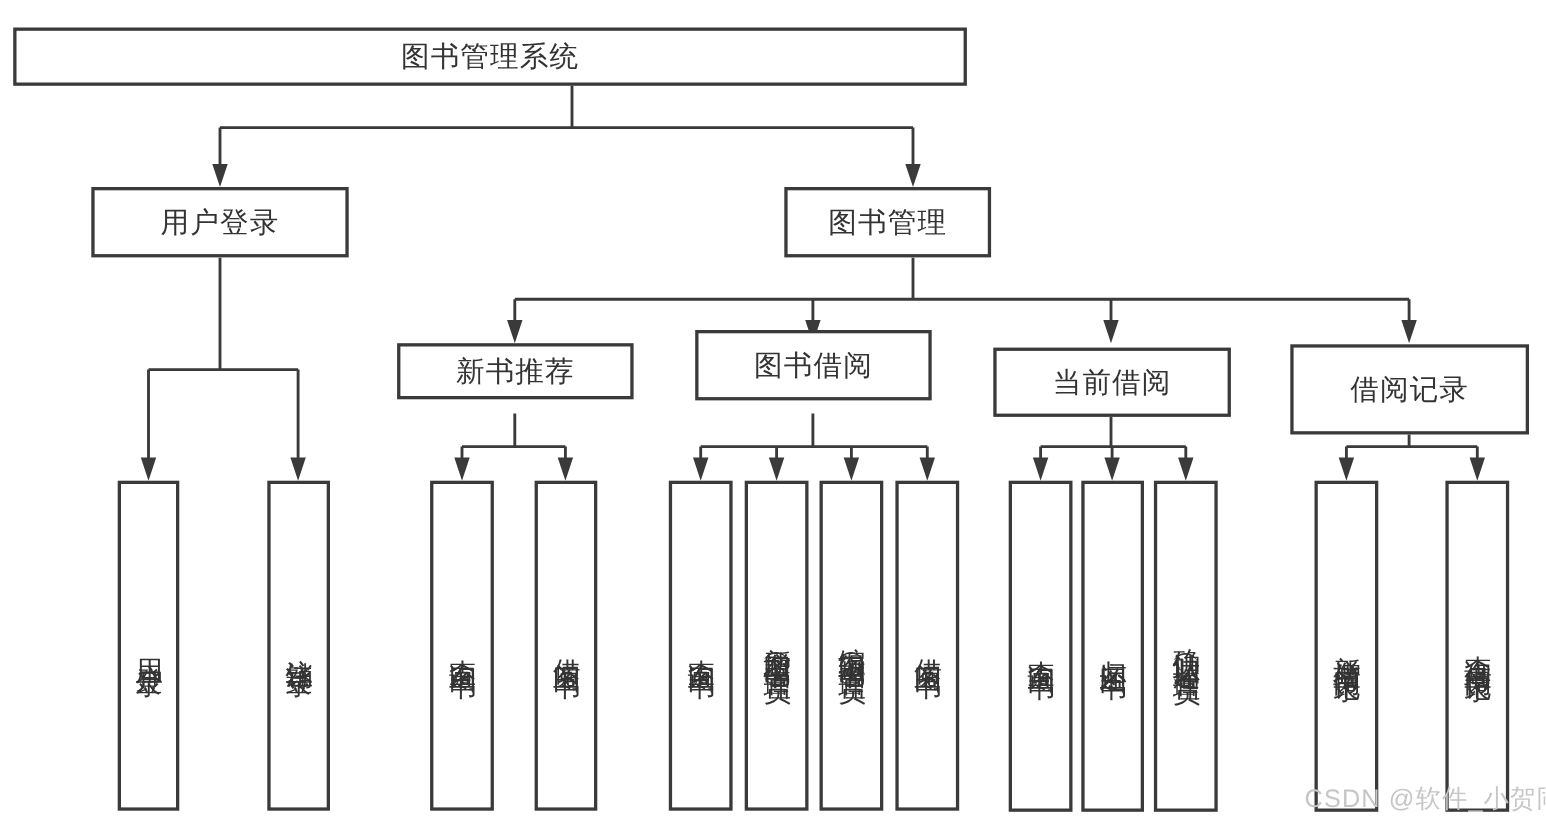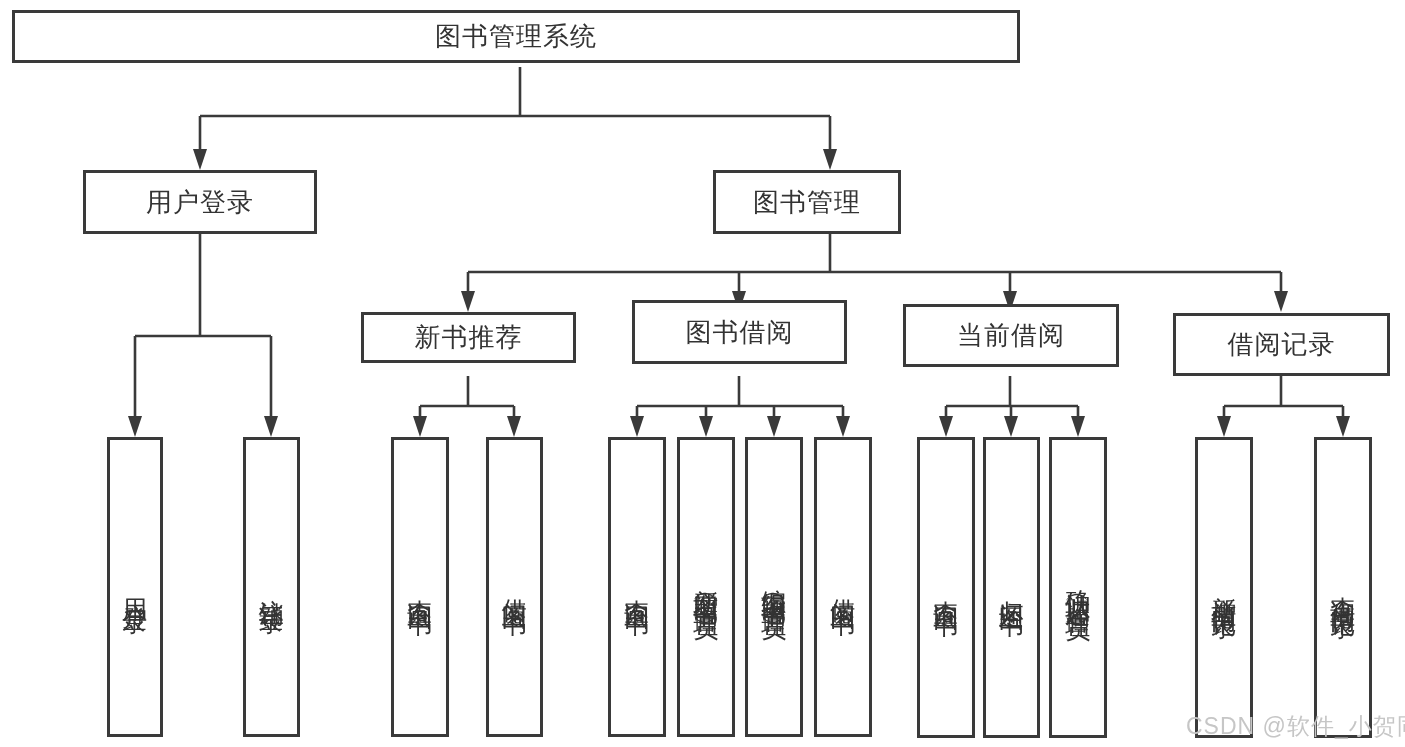--- a/index.html
+++ b/index.html
@@ -73,29 +73,29 @@
       <polygon points="767,416 781,416 774,437"></polygon>
       <polygon points="836,416 850,416 843,437"></polygon>
       <polygon points="939,416 953,416 946,437"></polygon>
       <polygon points="1004,416 1018,416 1011,437"></polygon>
       <polygon points="1071,416 1085,416 1078,437"></polygon>
       <polygon points="1217,416 1231,416 1224,437"></polygon>
       <polygon points="1336,416 1350,416 1343,437"></polygon>
     </g>
   </svg>
 
-  <div class="node" style="left:12px;top:10px;width:1008px;height:53px;">图书管理系统</div>
+  <div class="node" style="left:12px;top:25px;width:867px;height:53px;">图书管理系统</div>
 
   <div class="node" style="left:83px;top:170px;width:234px;height:64px;">用户登录</div>
   <div class="node" style="left:713px;top:170px;width:188px;height:64px;">图书管理</div>
 
   <div class="node" style="left:361px;top:312px;width:215px;height:51px;">新书推荐</div>
   <div class="node" style="left:632px;top:300px;width:215px;height:64px;">图书借阅</div>
-  <div class="node" style="left:903px;top:304px;width:216px;height:63px;">当前借阅</div>
-  <div class="node" style="left:1173px;top:313px;width:217px;height:63px;">借阅记录</div>
+  <div class="node" style="left:903px;top:316px;width:216px;height:63px;">当前借阅</div>
+  <div class="node" style="left:1173px;top:313px;width:217px;height:82px;">借阅记录</div>
 
   <div class="node vnode" style="left:107px;top:437px;width:56px;height:300px;">
     <span>用户登录</span>
   </div>
   <div class="node vnode" style="left:243px;top:437px;width:57px;height:300px;">
     <span>注销登录</span>
   </div>
 
   <div class="node vnode" style="left:391px;top:437px;width:58px;height:300px;">
     <span>查询图书</span>

